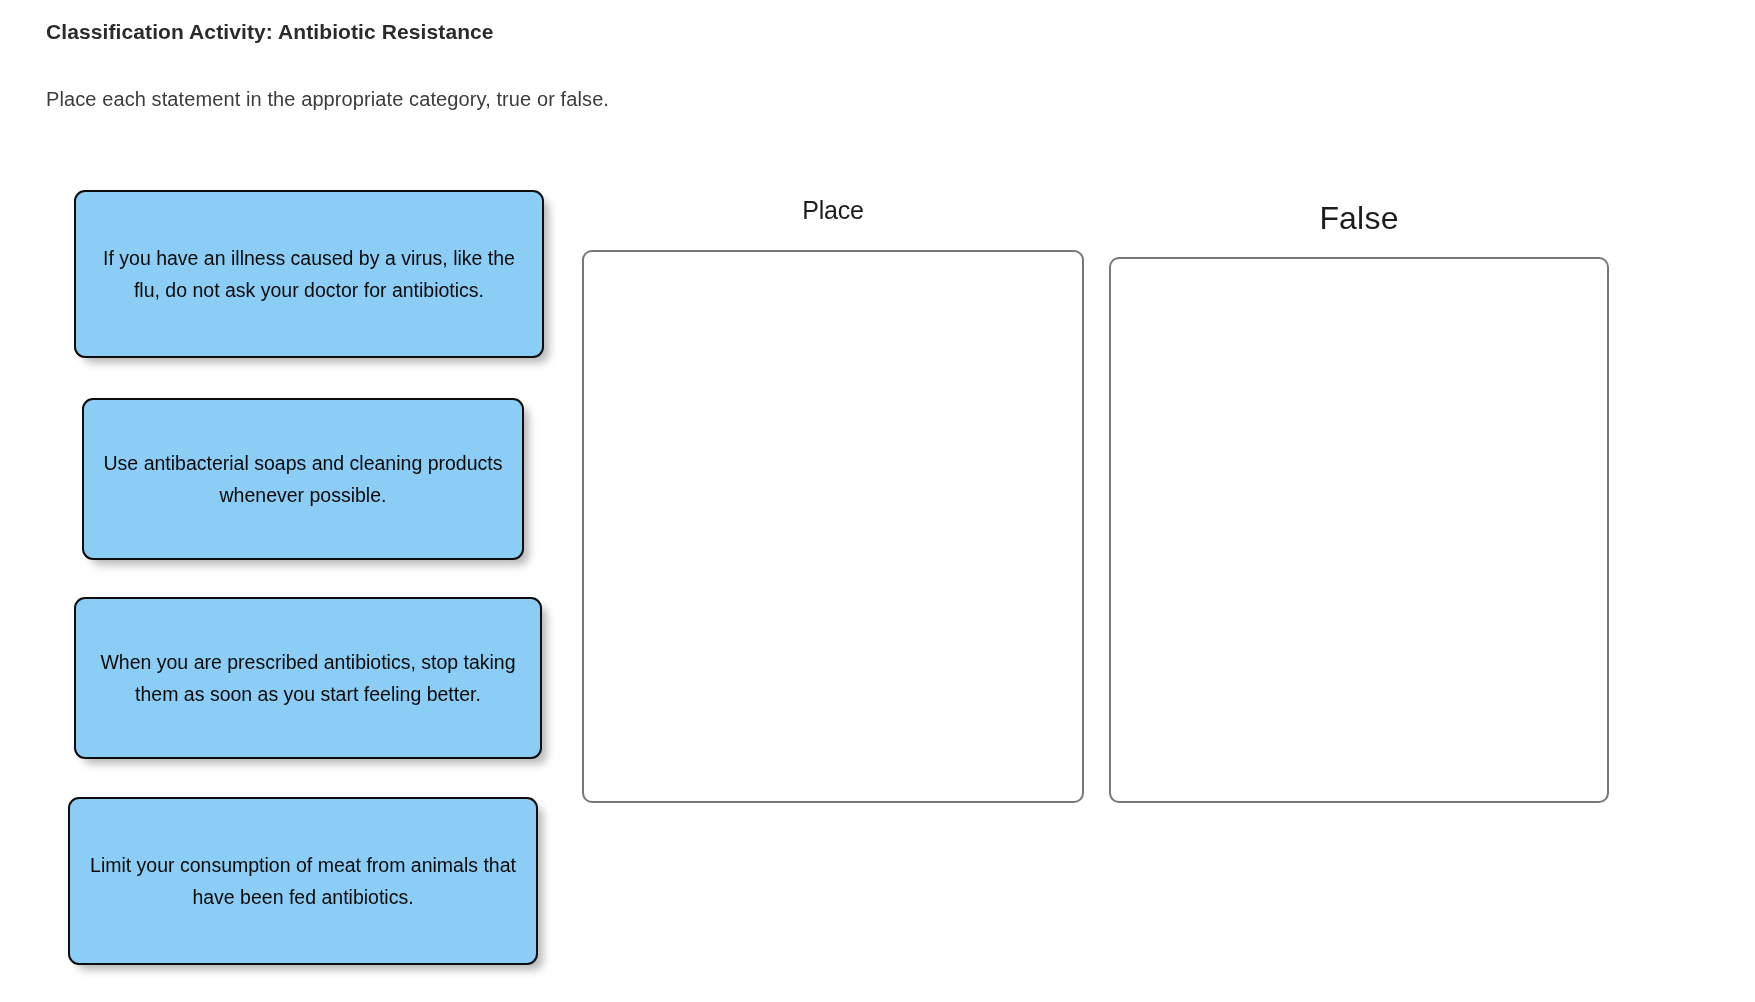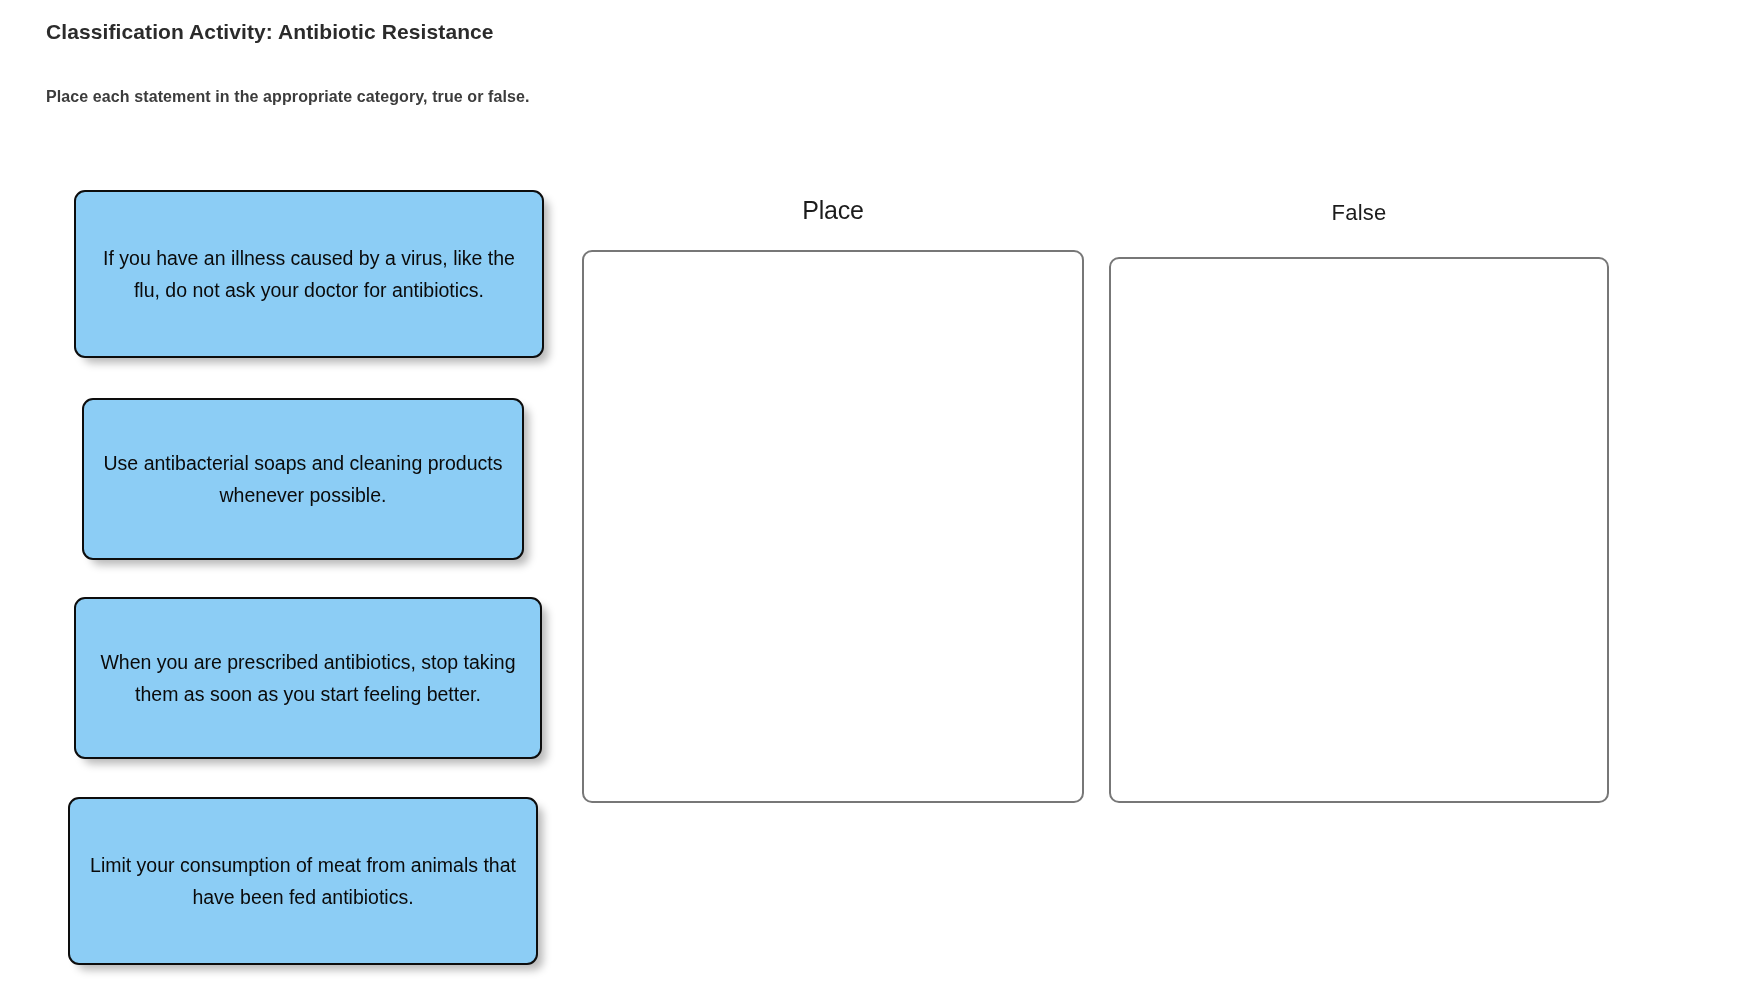--- a/index.html
+++ b/index.html
@@ -31,22 +31,22 @@
     font-weight: bold;
     color: #2b2b2b;
     letter-spacing: 0.1px;
     white-space: nowrap;
   }
 
   .activity-instructions {
     position: absolute;
     left: 22px;
     top: 88px;
-    font-size: 16px;
-    font-weight: bold;
+    font-size: 20px;
+    font-weight: normal;
     color: #3c3c3c;
     letter-spacing: 0.1px;
     white-space: nowrap;
   }
 
   
   .cards-layer {
     position: absolute;
     left: 0;
     top: 0;
@@ -119,21 +119,21 @@
     left: 0;
     top: 54px;
     width: 502px;
     height: 553px;
   }
 
   
   .group-false { left: 1085px; top: 200px; width: 500px; }
   .group-false .dropzone-label {
     top: 0;
-    font-size: 22px;
+    font-size: 32px;
     font-family: "Liberation Sans", sans-serif;
     letter-spacing: 0.2px;
   }
   .group-false .dropzone {
     left: 0;
     top: 57px;
     width: 500px;
     height: 546px;
   }
 </style>

